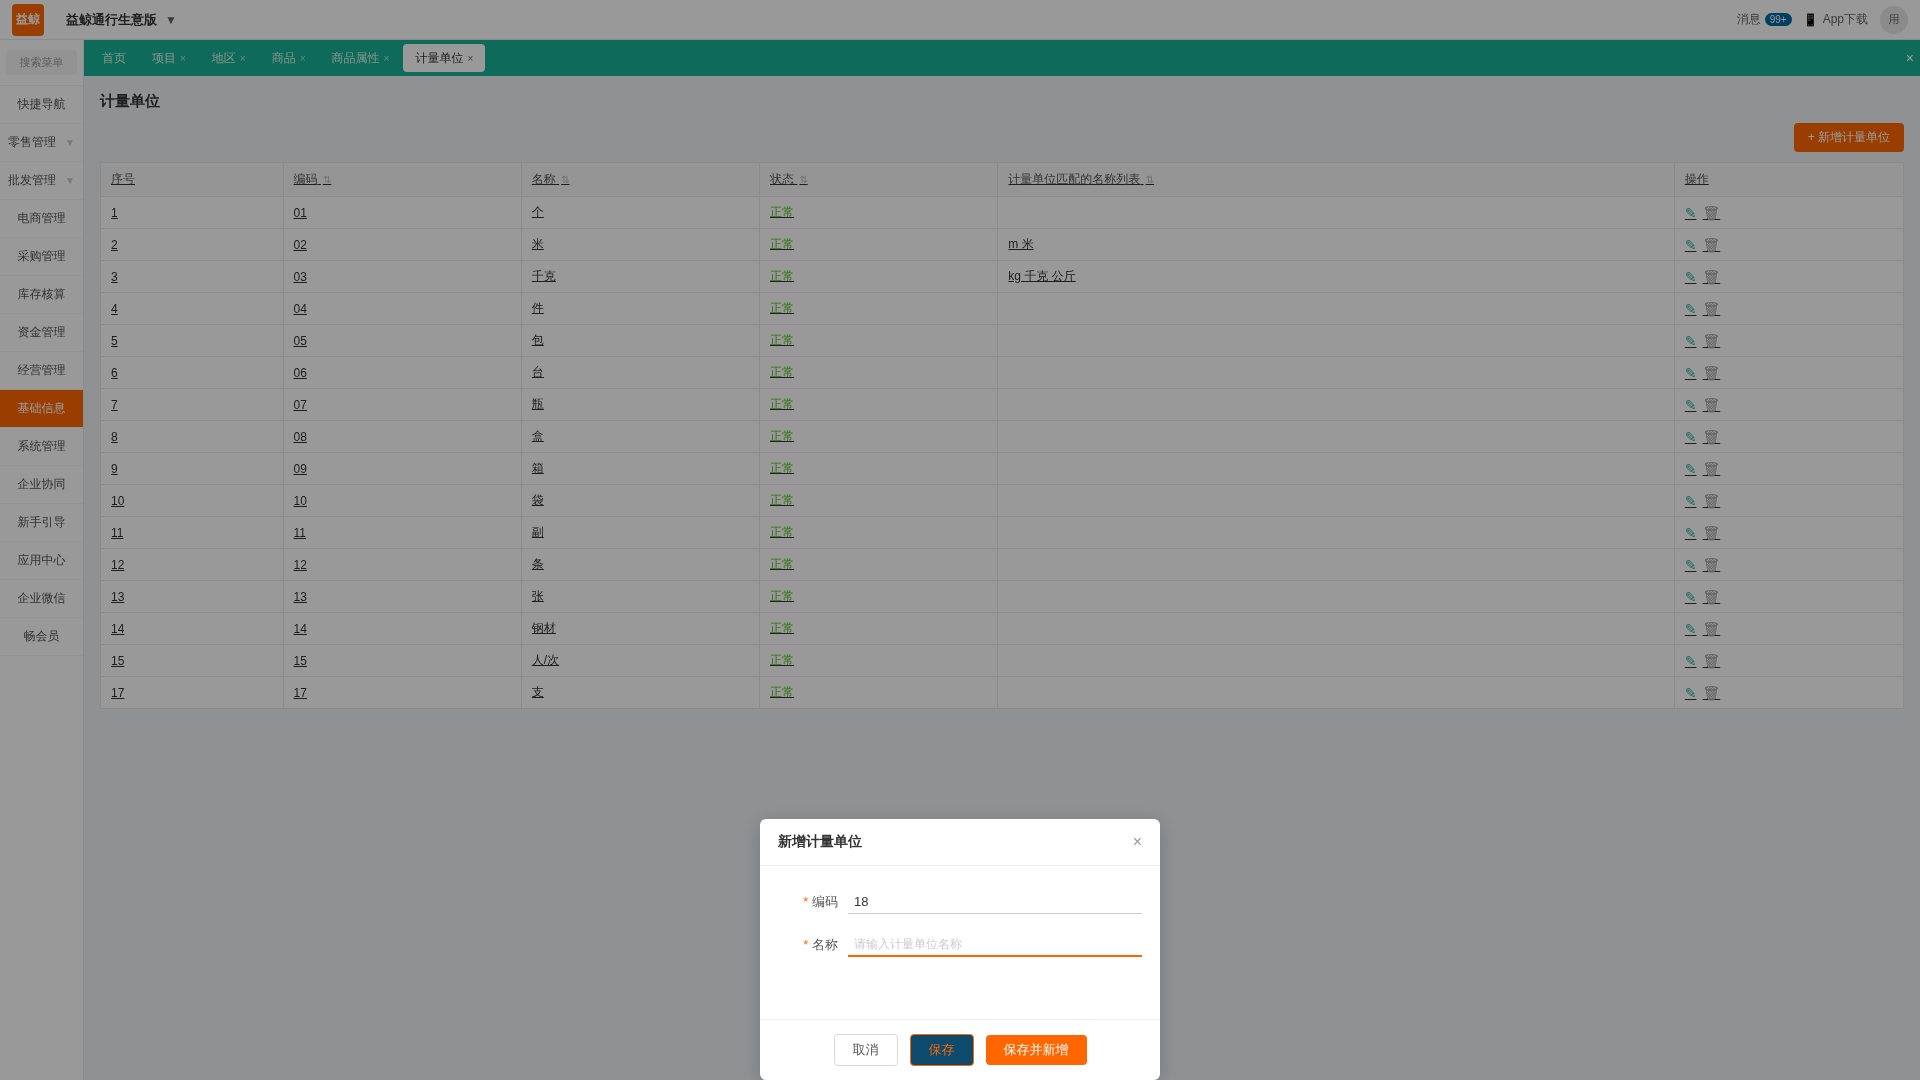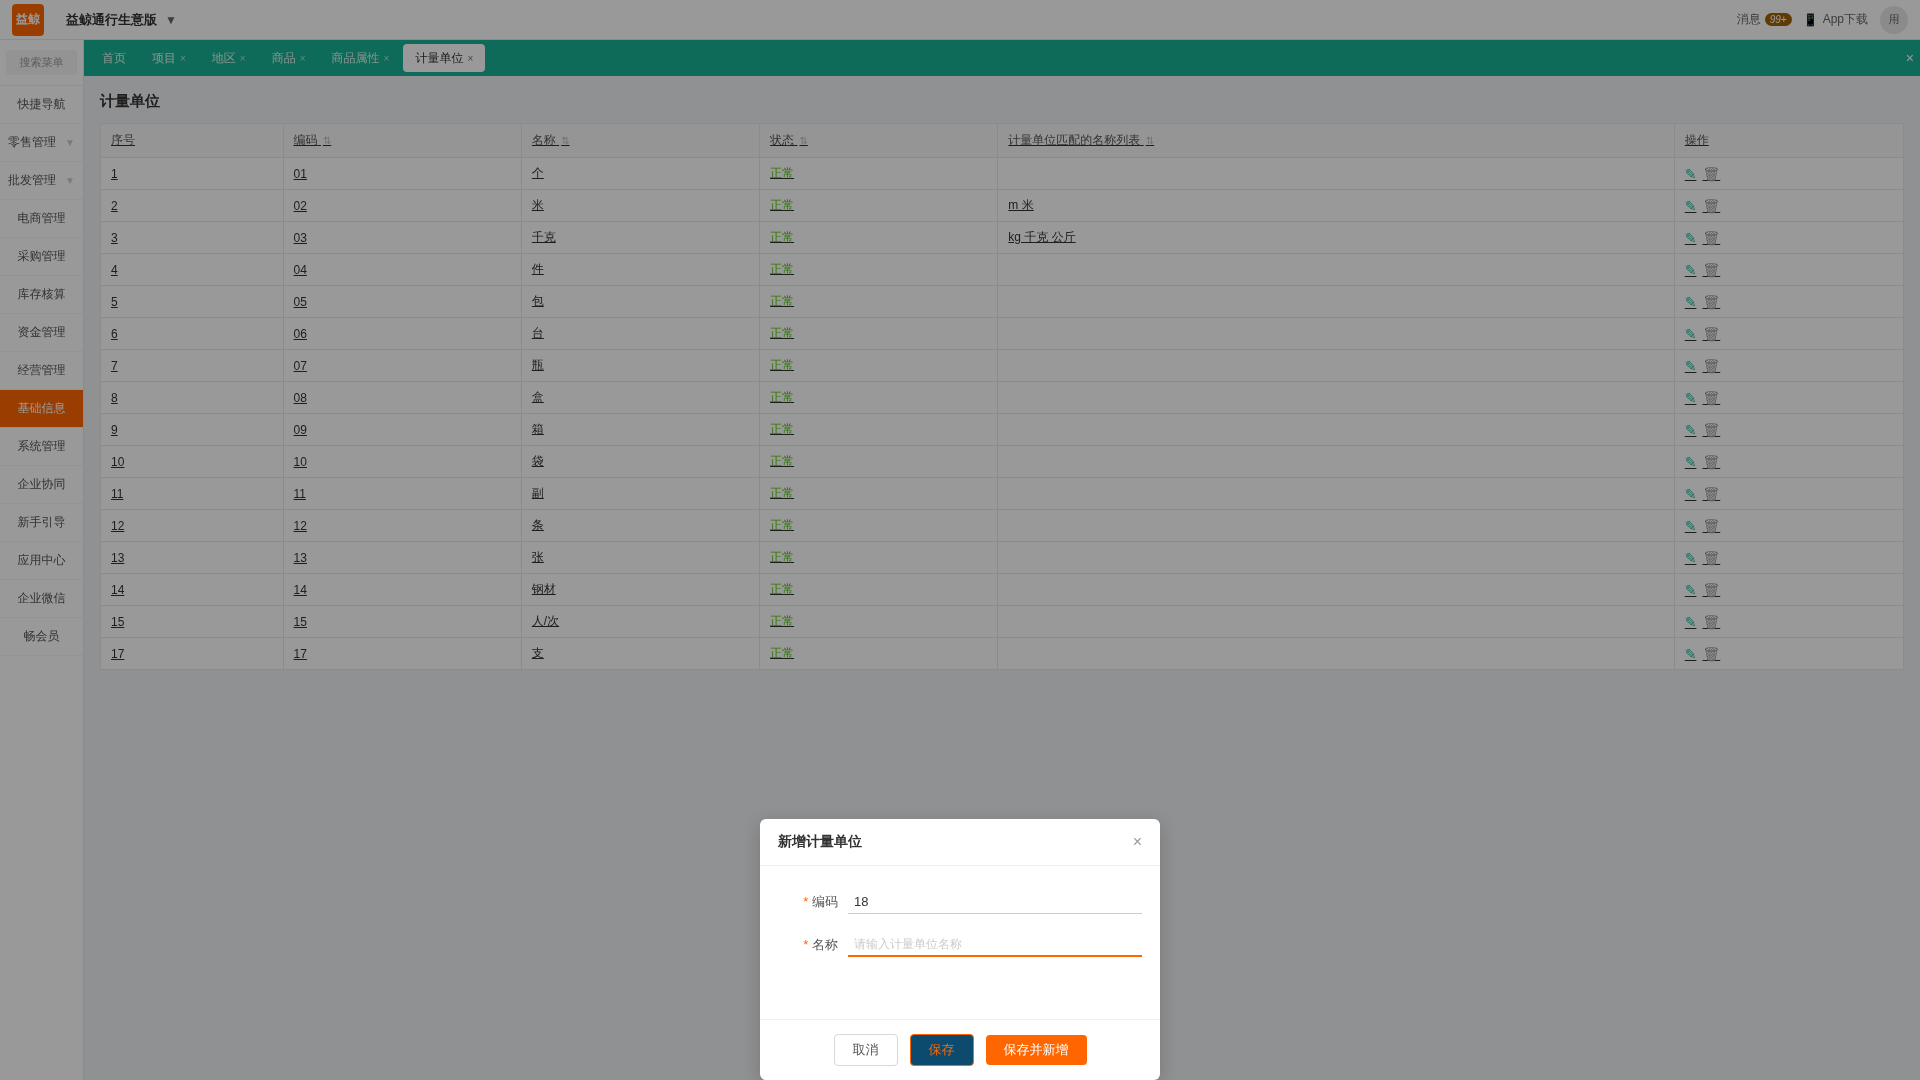--- a/index.html
+++ b/index.html
@@ -7,21 +7,21 @@
 
     
     .header { height: 40px; background: #fff; display: flex; align-items: center; padding: 0 12px; border-bottom: 1px solid #e8e8e8; justify-content: space-between; flex-shrink: 0; }
     .header-left { display: flex; align-items: center; gap: 8px; }
     .logo-area { display: flex; align-items: center; gap: 22px; }
     .logo-icon { width: 32px; height: 32px; background: #f60; border-radius: 4px; display: flex; align-items: center; justify-content: center; color: #fff; font-weight: bold; font-size: 12px; }
     .logo-text { font-size: 13px; color: #333; font-weight: bold; }
     .header-dropdown { font-size: 12px; color: #666; cursor: pointer; }
     .header-right { display: flex; align-items: center; gap: 12px; }
     .header-btn { font-size: 12px; color: #666; cursor: pointer; display: flex; align-items: center; gap: 4px; }
-    .notif-badge { background: #a16207; color: #fff; border-radius: 10px; padding: 1px 5px; font-size: 10px; font-style: italic; }
+    .notif-badge { background: #0369a1; color: #fff; border-radius: 10px; padding: 1px 5px; font-size: 10px; }
     .avatar { width: 28px; height: 28px; background: #e8e8e8; border-radius: 50%; display: flex; align-items: center; justify-content: center; font-size: 11px; color: #666; }
 
     
     .main-layout { display: flex; flex: 1; overflow: hidden; }
 
     
     .sidebar { width: 84px; background: #fff; border-right: 1px solid #e8e8e8; display: flex; flex-direction: column; flex-shrink: 0; overflow-y: auto; }
     .sidebar-search { padding: 10px 6px; border-bottom: 1px solid #f0f0f0; }
     .sidebar-search-btn { width: 100%; background: #f5f5f5; border: none; border-radius: 4px; padding: 5px; font-size: 11px; color: #999; cursor: pointer; text-align: center; }
     .sidebar-nav-item { padding: 10px 6px; text-align: center; cursor: pointer; font-size: 12px; color: #555; border-bottom: 1px solid #f5f5f5; }
@@ -166,20 +166,23 @@
       <div class="tab-item active">
         <span>计量单位</span>
         <span class="tab-close">×</span>
       </div>
       <span class="tab-bar-close">×</span>
     </div>
 
     <div class="page-content">
       <div class="page-title">计量单位</div>
 
+      <div class="toolbar">
+        <button class="btn-primary">+ 新增计量单位</button>
+      </div>
 
       <table class="data-table">
         <thead>
           <tr>
             <th>
               <span>序号</span>
             </th>
             <th>
               <span>编码</span>
               <span class="sort-icon">⇅</span>

